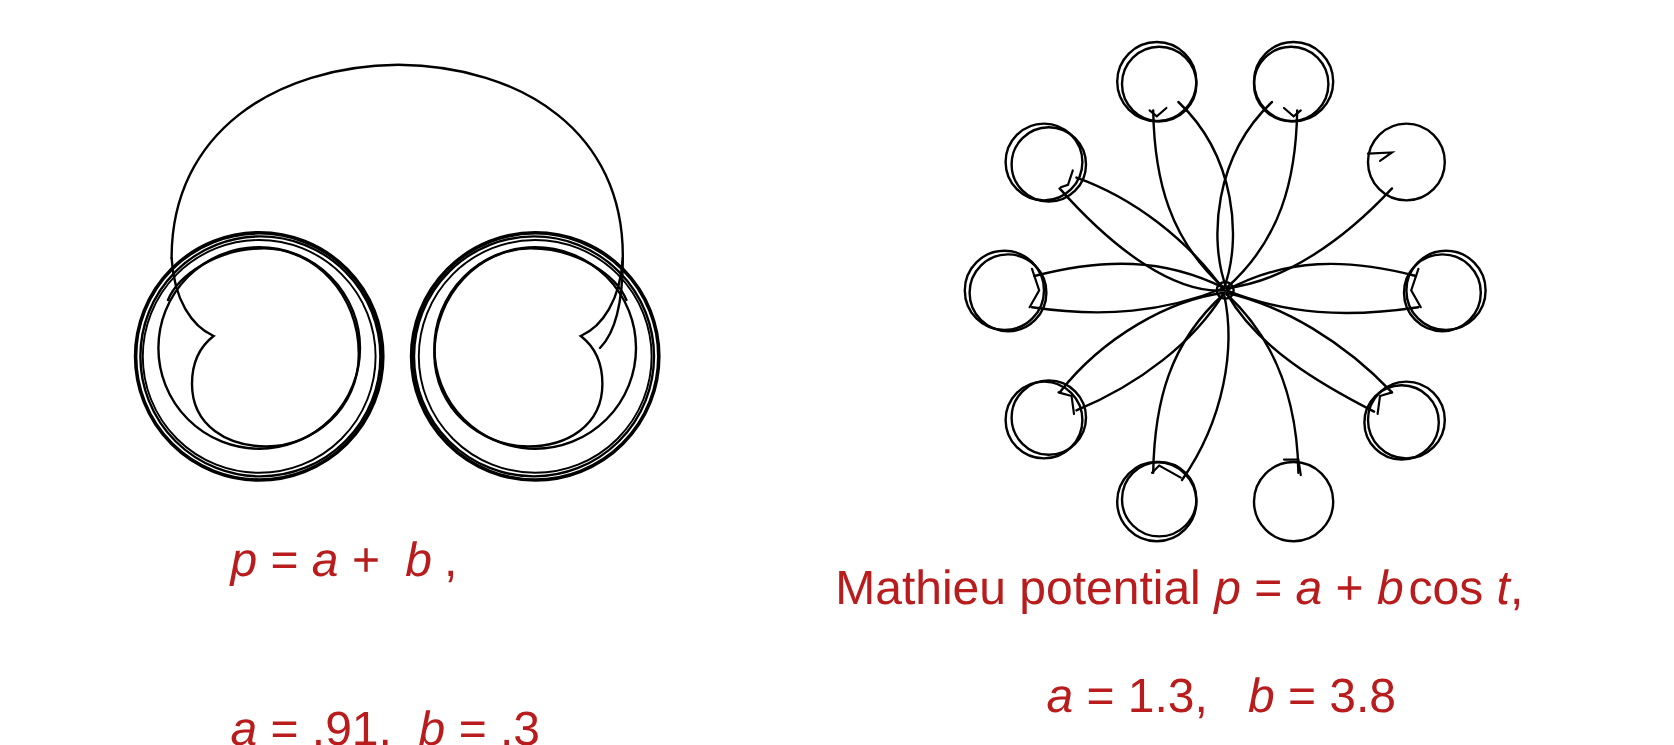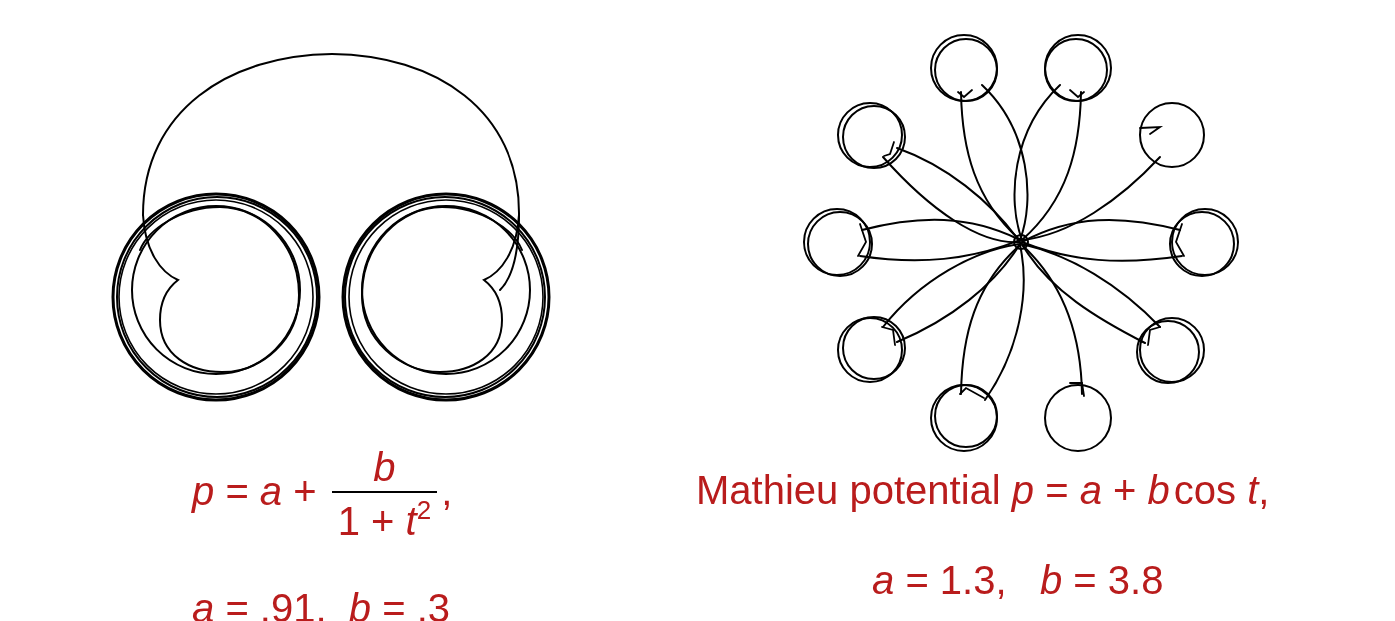--- a/index.html
+++ b/index.html
@@ -98,21 +98,20 @@
   </g>
 </svg>
 
 <div class="cap" style="left:192px; top:447px;">
   <span class="it">p</span>
   <span>=</span>
   <span class="it">a</span>
   <span>+</span>
   <span class="frac">
     <span class="num it">b</span>
-    <span class="den"><span>1</span> <span>+</span> <span class="it">t</span><sup>2</sup></span>
   </span><span>,</span>
 </div>
 <div class="cap" style="left:192px; top:588px;">
   <span class="it">a</span>
   <span>=</span>
   <span>.91,</span>
   &nbsp;<span class="it">b</span>
   <span>=</span>
   <span>.3</span>
 </div>

